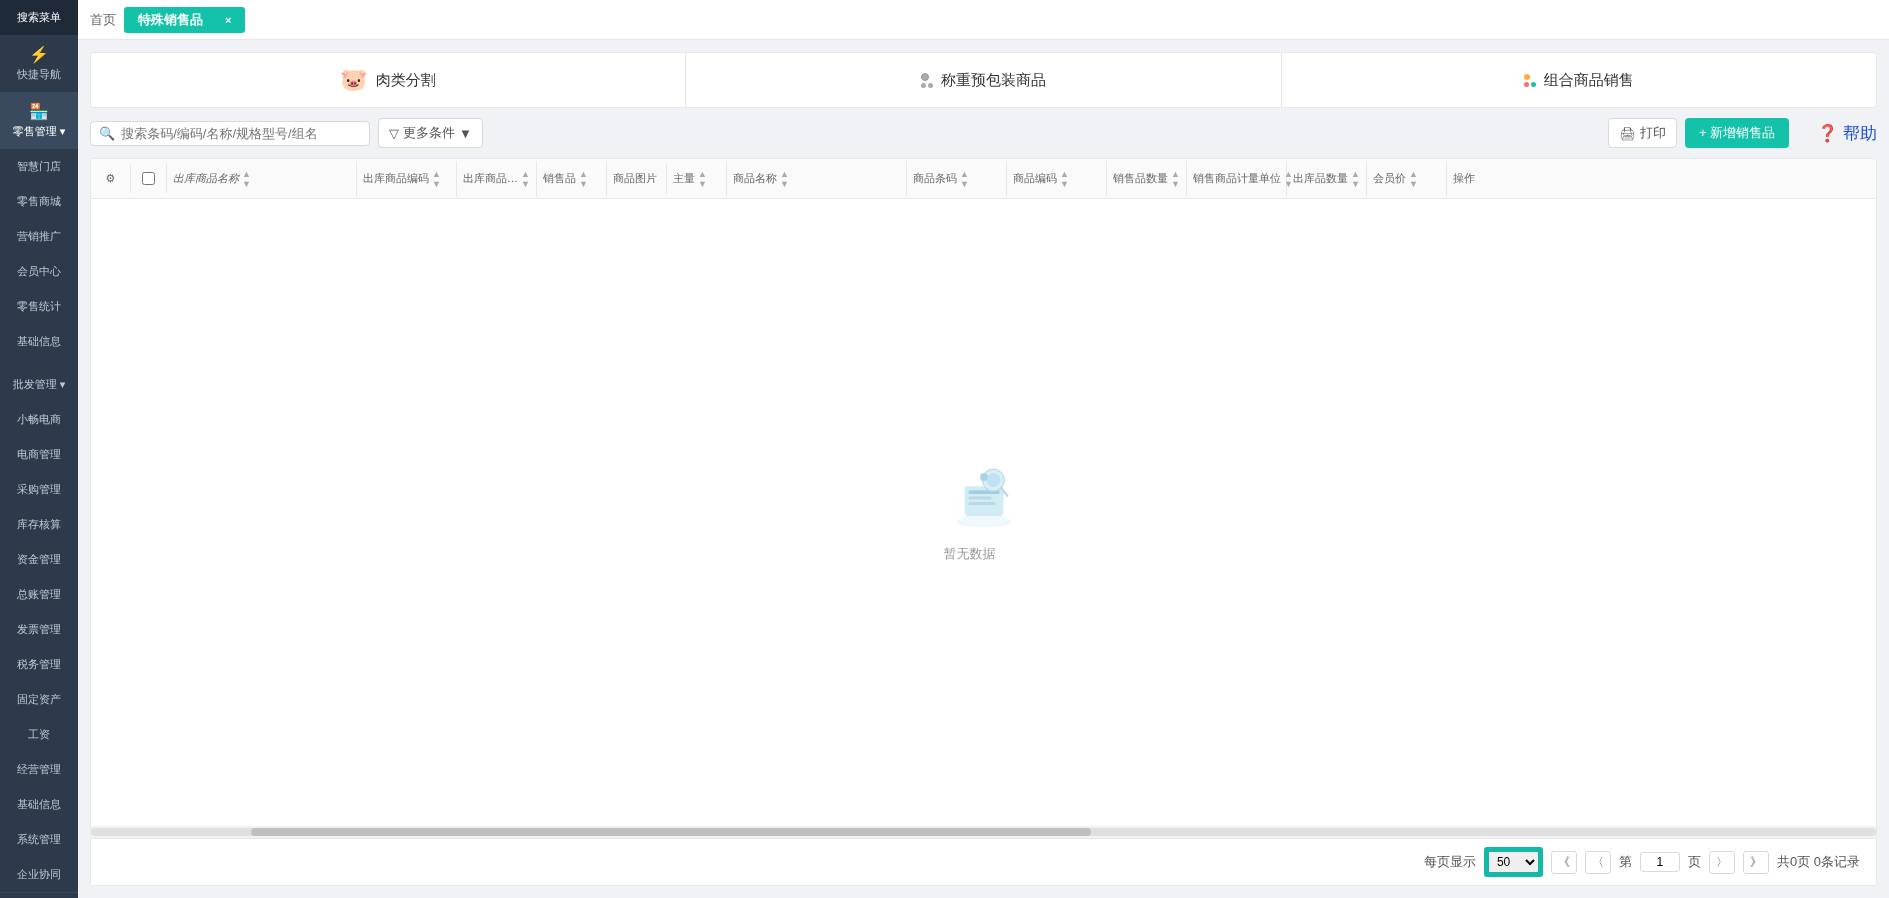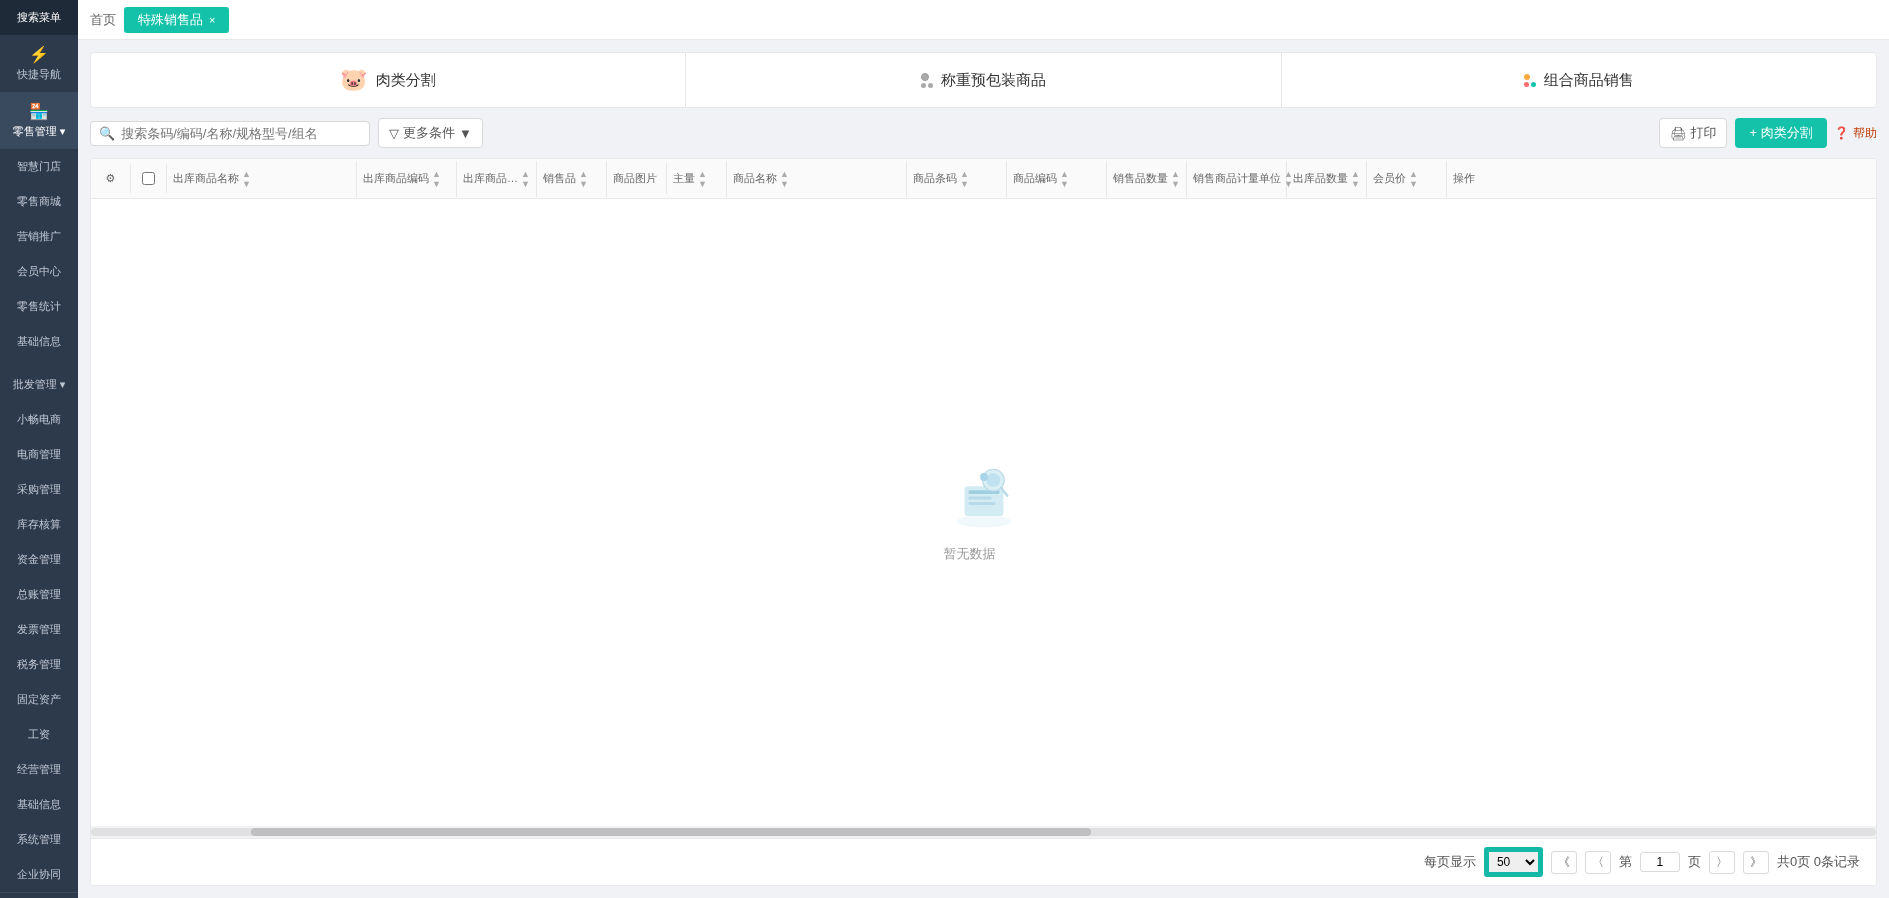--- a/index.html
+++ b/index.html
@@ -70,22 +70,23 @@
       color: #666;
     }
     .topbar-tab {
       background: #13c2a8;
       color: #fff;
       padding: 4px 14px;
       border-radius: 3px;
       font-size: 13px;
       display: flex;
       align-items: center;
-      gap: 6px;
-      cursor: pointer;
+      gap: 22px;
+      cursor: pointer;
+      font-weight: bold;
     }
     .topbar-tab .close { font-size: 11px; cursor: pointer; }
 
     
     .content {
       flex: 1;
       padding: 12px;
       overflow: hidden;
       display: flex;
       flex-direction: column;
@@ -179,23 +180,24 @@
       border: none;
       border-radius: 4px;
       padding: 6px 14px;
       font-size: 13px;
       cursor: pointer;
       display: flex;
       align-items: center;
       gap: 4px;
     }
     .help-btn {
-      color: #c2410c;
-      cursor: pointer;
-      font-size: 12px;
+      color: #1d4ed8;
+      cursor: pointer;
+      font-size: 17px;
+      margin-left: 20px;
     }
 
     
     .table-wrapper {
       flex: 1;
       background: #fff;
       border: 1px solid #e8e8e8;
       border-radius: 4px;
       overflow: hidden;
       display: flex;
@@ -218,21 +220,21 @@
       gap: 3px;
       border-right: 1px solid #e8e8e8;
       white-space: nowrap;
       font-size: 11px;
       flex-shrink: 0;
     }
     .th:last-child { border-right: none; }
     .th-sort { color: #aaa; font-size: 9px; display: flex; flex-direction: column; }
     .th-gear { width: 40px; justify-content: center; }
     .th-check { width: 36px; justify-content: center; }
-    .th-name { width: 190px; }
+    .th-name { width: 190px; font-style: italic; }
     .th-code { width: 100px; }
     .th-spec { width: 80px; }
     .th-sale { width: 70px; }
     .th-img { width: 60px; }
     .th-weight { width: 60px; }
     .th-goodsname { width: 180px; }
     .th-barcode { width: 100px; text-align: center; }
     .th-goodscode { width: 100px; }
     .th-saleqty { width: 80px; }
     .th-saleunit { width: 100px; }
@@ -492,21 +494,21 @@
         <span>更多条件</span>
         <span>▼</span>
       </button>
 
       <div class="toolbar-right">
         <button class="print-btn">
           <span>🖨</span>
           <span>打印</span>
         </button>
         <button class="add-btn">
-          <span>+ 肉类分割</span>
+          <span>+ 新增销售品</span>
         </button>
         <span class="help-btn">
           <span>❓</span>
           <span>帮助</span>
         </span>
       </div>
     </div>
 
     <div class="table-wrapper">
       <div class="table-header">

